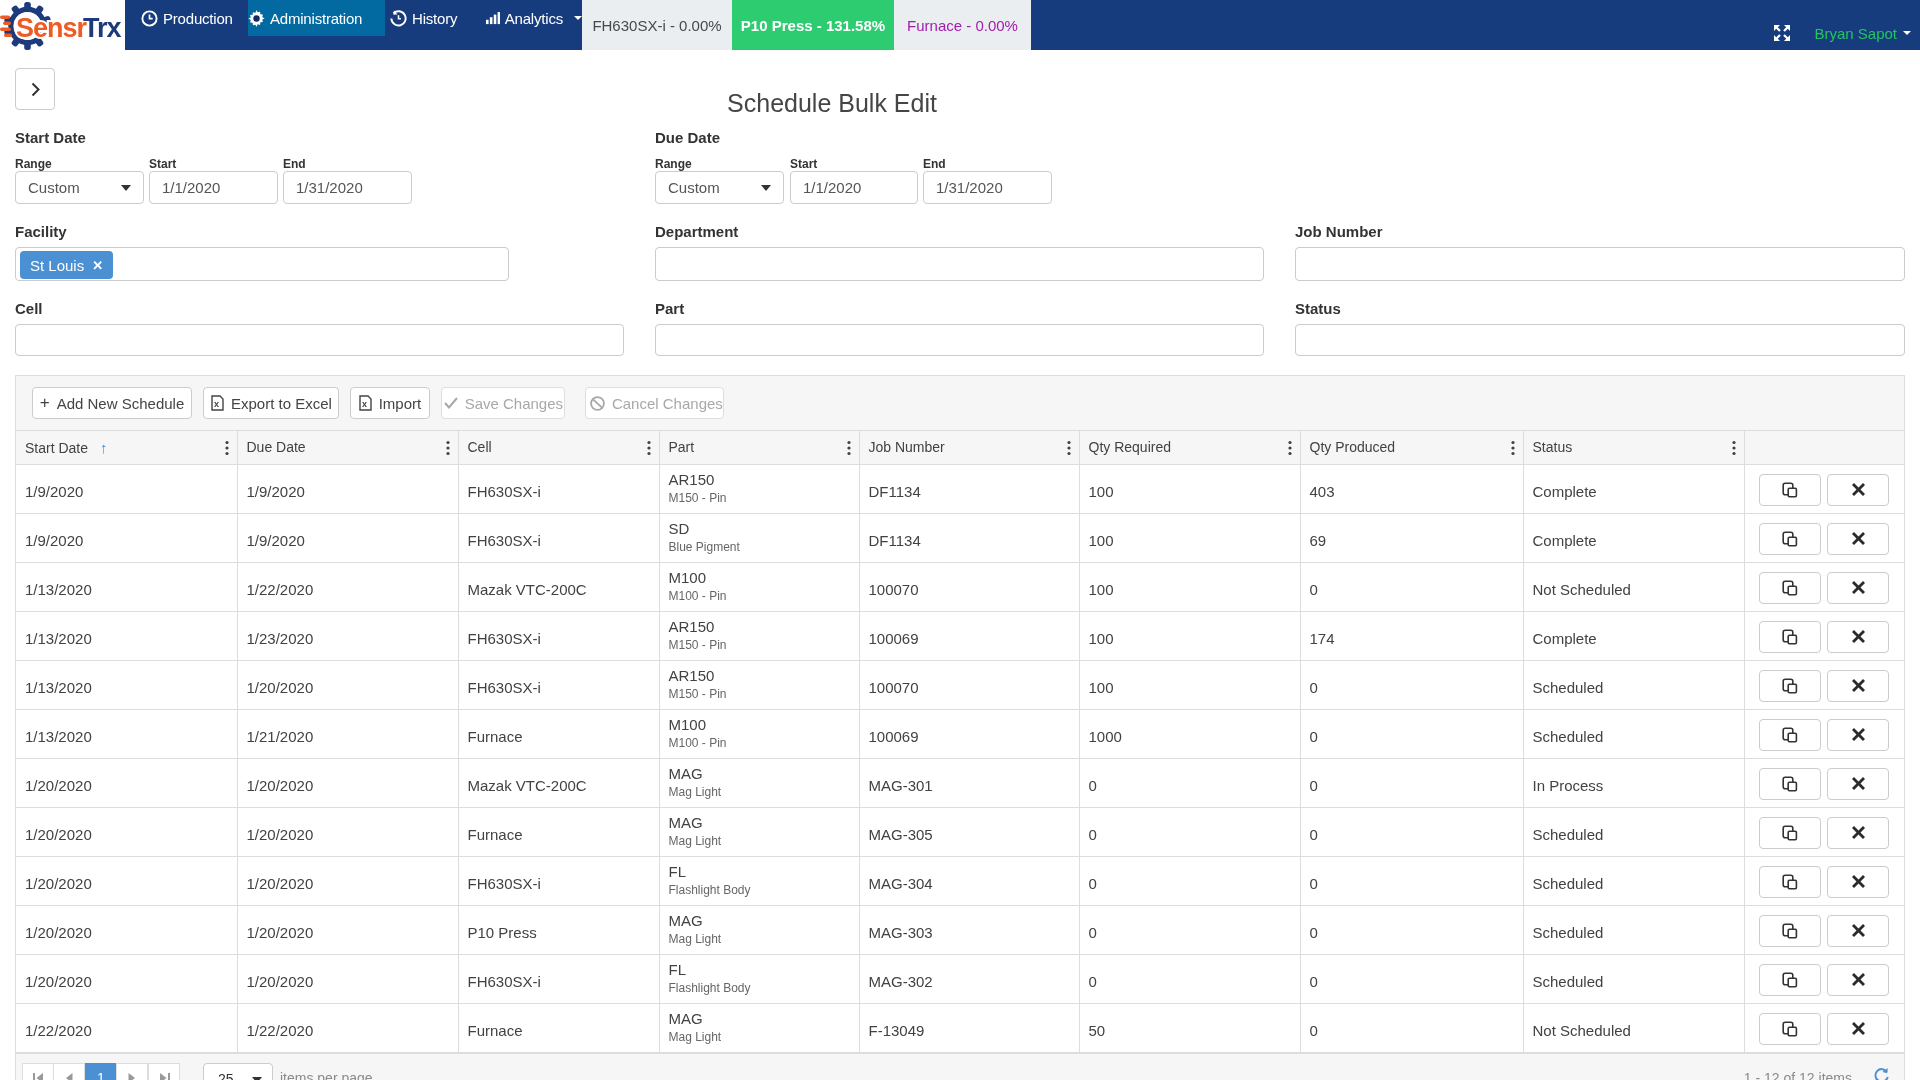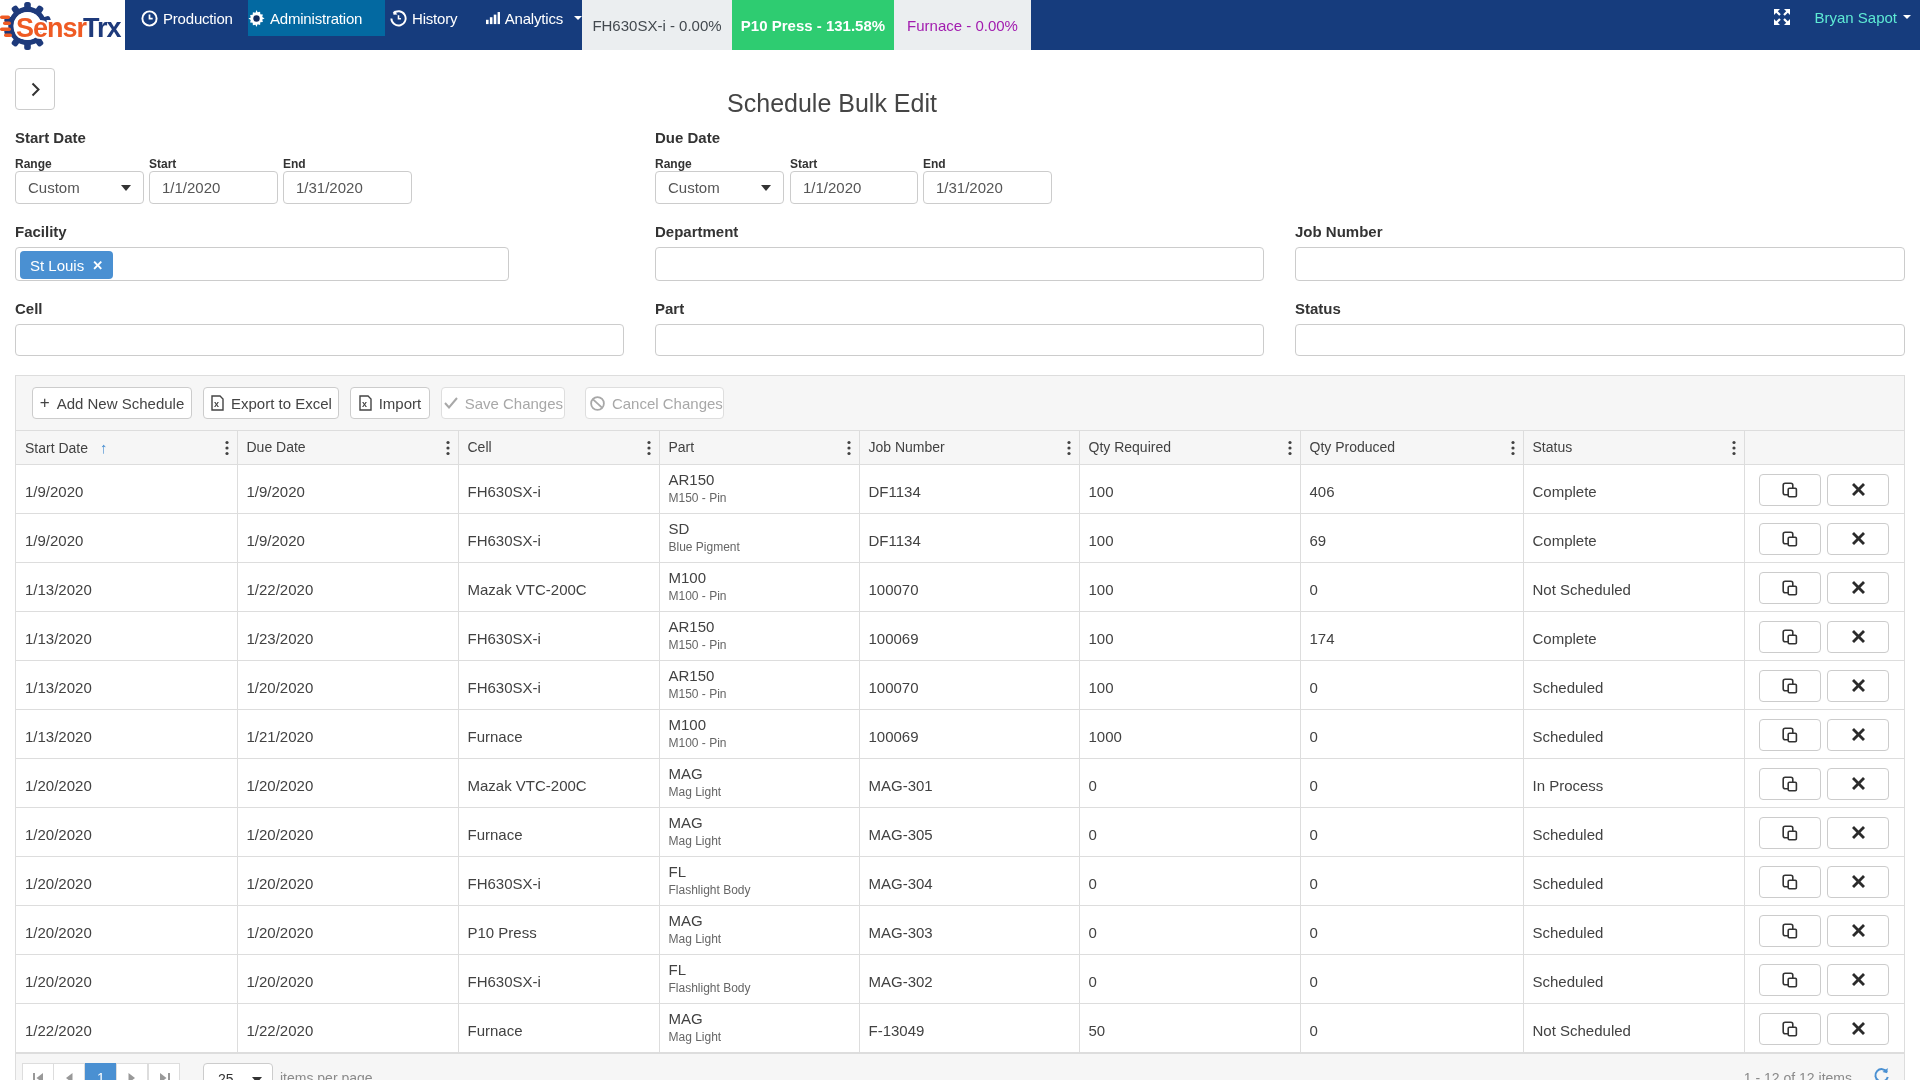--- a/index.html
+++ b/index.html
@@ -13,21 +13,21 @@
   display:flex; align-items:center; justify-content:flex-start; gap:5px; }
 .navitem svg { display:block; }
 #nav-prod  { left:125px; width:115px; padding-left:16px; }
 #nav-admin { left:240px; width:137px; background:#0369a1;margin-left:8px; }
 #nav-hist  { left:377px; width:108px; padding-left:13px; }
 #nav-anal  { left:485px; width:97px; padding-left:1px; }
 .tab { position:absolute; top:0; height:50px; display:flex; align-items:center; justify-content:center; font-size:15px; }
 #tab1 { left:582px;  width:150px; background:#ebeef0; color:#43494f; }
 #tab2 { left:732px;  width:162px; background:#2ecc71; color:#fff; font-weight:bold; }
 #tab3 { left:894px;  width:137px; background:#ebeef0; color:#a21caf; }
-#nav-user { position:absolute; right:9px; top:0; height:34px; display:flex; align-items:center; color:#5eead4; font-size:15px; }
+#nav-user { position:absolute; right:9px; top:16px; height:34px; display:flex; align-items:center; color:#22c55e; font-size:15px; }
 .caret { display:inline-block; width:0; height:0; border-left:4px solid transparent; border-right:4px solid transparent; border-top:4px solid #fff; margin-left:6px; }
 
 
 #expandbtn { position:absolute; left:15px; top:68px; width:40px; height:42px; border:1px solid #ccc; border-radius:4px; background:#fff; color:#333; font-size:17px; font-weight:bold; display:flex; align-items:center; justify-content:center; }
 h1 { position:absolute; left:0; top:89px; width:1664px; text-align:center; font-size:25px; font-weight:400; color:#454545; }
 
 
 .seclabel { position:absolute; font-size:15px; font-weight:bold; color:#333; }
 .sublabel { position:absolute; font-size:12px; font-weight:bold; color:#333; }
 .ctl { position:absolute; top:171px; height:33px; border:1px solid #ccc; border-radius:4px; background:#fff; font-size:15px; color:#555; display:flex; align-items:center; padding-left:12px; }
@@ -267,21 +267,21 @@
     <tr>
       <td>1/9/2020</td>
       <td>1/9/2020</td>
       <td>FH630SX-i</td>
       <td class="partcell">
             <div class="pt">AR150</div>
             <div class="ps">M150 - Pin</div>
           </td>
       <td>DF1134</td>
       <td>100</td>
-      <td>406</td>
+      <td>403</td>
       <td>Complete</td>
       <td class="actcell"><span class="abtn">
               <svg width="16" height="16" viewBox="0 0 16 16">
                 <rect x="1.2" y="1.2" width="9.6" height="11.6" rx="2" fill="none" stroke="#333" stroke-width="1.6"></rect>
                 <rect x="6.2" y="6.2" width="8.2" height="8.6" rx="1.2" fill="#fff" stroke="#333" stroke-width="1.6"></rect>
               </svg>
             </span><span class="abtn">
               <svg width="13" height="13" viewBox="0 0 13 13">
                 <path d="M2 0 L6.5 4.5 11 0 13 2 8.5 6.5 13 11 11 13 6.5 8.5 2 13 0 11 4.5 6.5 0 2 Z" fill="#2b2b2b"></path>
               </svg>

